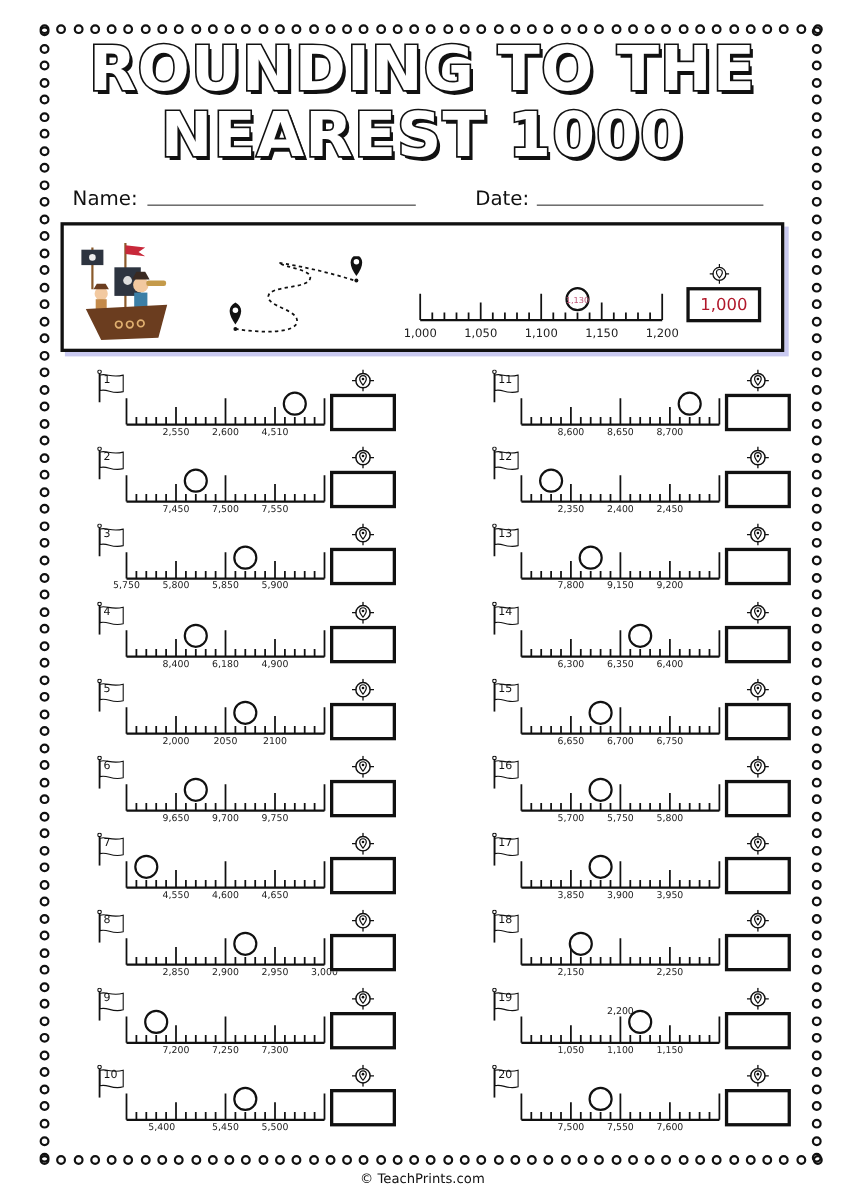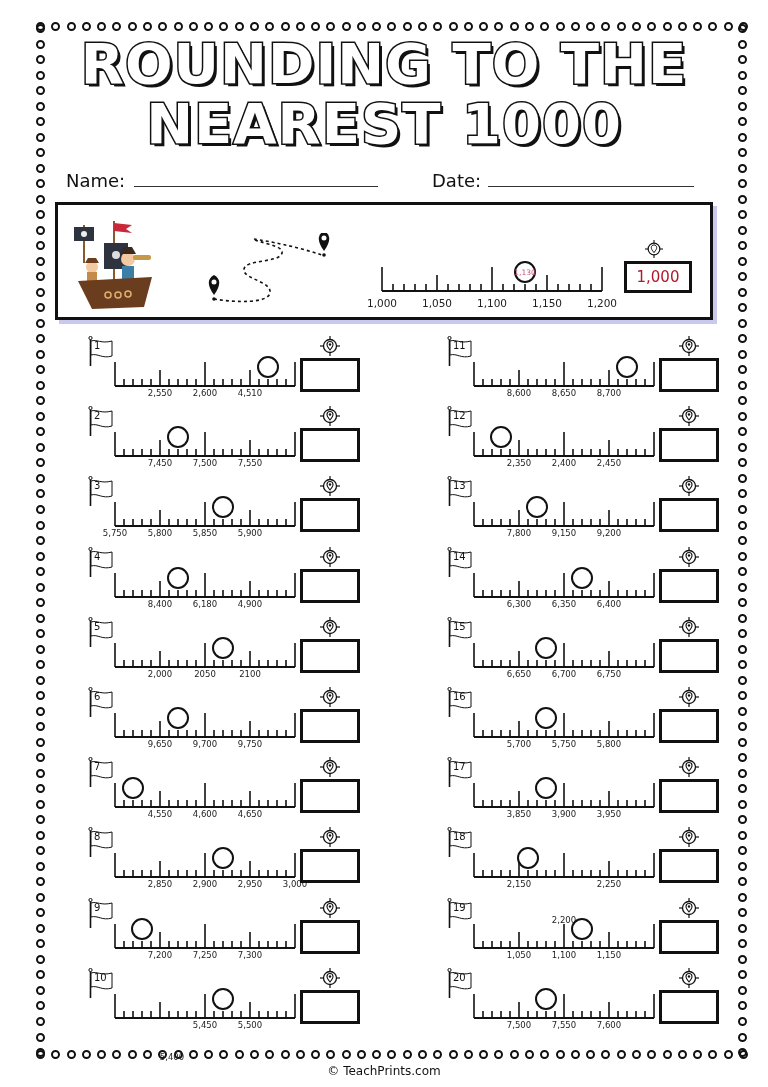--- a/index.html
+++ b/index.html
@@ -760,21 +760,21 @@
           <line x1="110" y1="36" x2="110" y2="29" stroke="#111" stroke-width="1.6"></line>
           <line x1="119" y1="36" x2="119" y2="29" stroke="#111" stroke-width="1.6"></line>
           <line x1="128" y1="36" x2="128" y2="29" stroke="#111" stroke-width="1.6"></line>
           <line x1="137" y1="36" x2="137" y2="20" stroke="#111" stroke-width="1.6"></line>
           <line x1="146" y1="36" x2="146" y2="29" stroke="#111" stroke-width="1.6"></line>
           <line x1="155" y1="36" x2="155" y2="29" stroke="#111" stroke-width="1.6"></line>
           <line x1="164" y1="36" x2="164" y2="29" stroke="#111" stroke-width="1.6"></line>
           <line x1="173" y1="36" x2="173" y2="29" stroke="#111" stroke-width="1.6"></line>
           <line x1="182" y1="36" x2="182" y2="12" stroke="#111" stroke-width="1.6"></line>
           <circle cx="110" cy="17" r="10" fill="#fff" stroke="#111" stroke-width="2"></circle>
-        </svg><span class="tick-label" style="left: 59px; margin-top: 32px;">5,400</span><span class="tick-label" style="left: 92px;">5,450</span><span class="tick-label" style="left: 137px;">5,500</span></div>
+        </svg><span class="tick-label" style="left: 34px;">5,400</span><span class="tick-label" style="left: 92px;">5,450</span><span class="tick-label" style="left: 137px;">5,500</span></div>
       <svg class="target" viewBox="0 0 20 20">
         <circle cx="10" cy="10" r="6.5" fill="none" stroke="#111" stroke-width="1.3"></circle>
         <line x1="10" y1="0" x2="10" y2="4" stroke="#111" stroke-width="1.2"></line>
         <line x1="10" y1="16" x2="10" y2="20" stroke="#111" stroke-width="1.2"></line>
         <line x1="0" y1="10" x2="4" y2="10" stroke="#111" stroke-width="1.2"></line>
         <line x1="16" y1="10" x2="20" y2="10" stroke="#111" stroke-width="1.2"></line>
         <path d="M10 14 C7.5 11 7 9.5 7 8.5 C7 6.7 8.4 5.5 10 5.5 C11.6 5.5 13 6.7 13 8.5 C13 9.5 12.5 11 10 14 Z" fill="none" stroke="#111" stroke-width="1.1"></path>
         <circle cx="10" cy="8.5" r="1.2" fill="#111"></circle>
       </svg>
       <div class="answer-box"></div>

